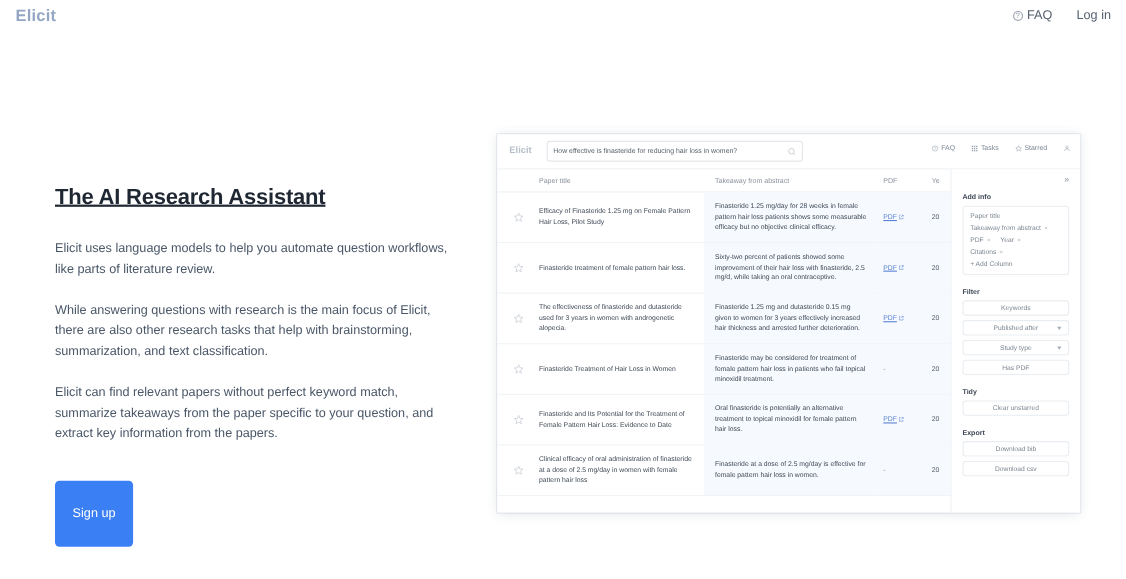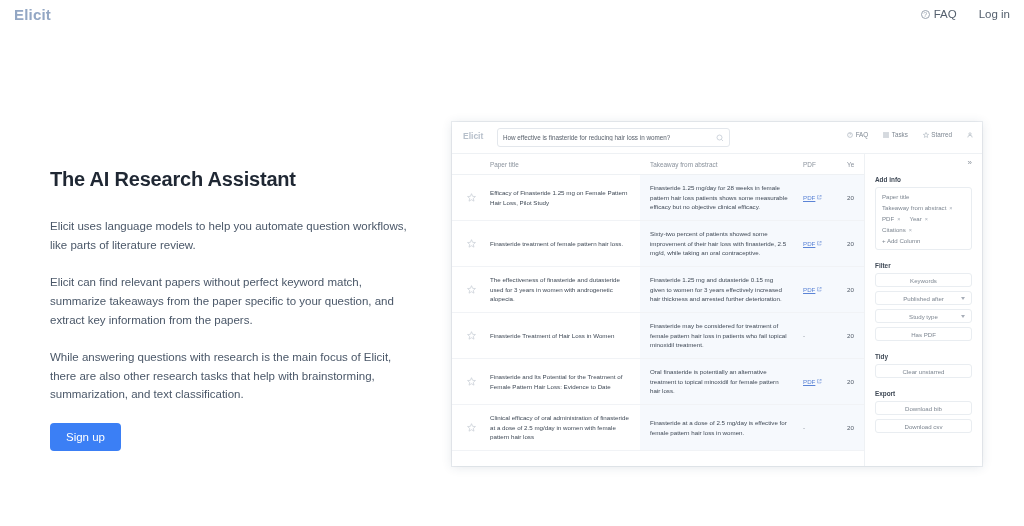--- a/index.html
+++ b/index.html
@@ -34,31 +34,32 @@
     width: 9px; height: 9px; border-radius: 50%;
     border: 1px solid #9aa4b0; color: #9aa4b0;
     font-size: 7px; line-height: 7px; text-align: center;
     display: inline-block;
   }
 
   
   .hero { position: absolute; left: 50px; top: 168px; width: 360px; }
   .hero h1 {
     font-size: 20px; font-weight: 700; color: #1f2733;
-    letter-spacing: -.2px; margin-bottom: 26px;
+    letter-spacing: -.2px; margin-bottom: 26px; text-decoration: underline;
   }
   .hero p {
     font-size: 11.5px; line-height: 1.62; color: #4a5768;
     margin-bottom: 19px;
   }
   .signup-btn {
+    margin-top: 14px;
     display: inline-block;
     background: #3b7ff5; color: #fff;
     font-size: 11.5px; font-weight: 400;
-    padding: 8px 16px; border: none; border-radius: 4px;
+    padding: 24px 16px; border: none; border-radius: 4px;
     cursor: pointer; font-family: inherit;
   }
 
   
   .app-panel {
     position: absolute; left: 452px; top: 122px;
     width: 530px; height: 344px;
     background: #ffffff;
     box-shadow: 0 1px 10px rgba(40,60,90,.13), 0 0 0 1px rgba(180,190,205,.25);
     overflow: hidden;
@@ -202,22 +203,22 @@
     </div>
     <div class="nav-link">
       <span>Log in</span>
     </div>
   </div>
 </div>
 
 <div class="hero">
   <h1>The AI Research Assistant</h1>
   <p>Elicit uses language models to help you automate question workflows, like parts of literature review.</p>
+  <p>While answering questions with research is the main focus of Elicit, there are also other research tasks that help with brainstorming, summarization, and text classification.</p>
   <p>Elicit can find relevant papers without perfect keyword match, summarize takeaways from the paper specific to your question, and extract key information from the papers.</p>
-  <p>While answering questions with research is the main focus of Elicit, there are also other research tasks that help with brainstorming, summarization, and text classification.</p>
   <button class="signup-btn">Sign up</button>
 </div>
 
 <div class="app-panel">
 
   <div class="app-header">
     <div class="app-logo">Elicit</div>
 
     <div class="app-search">
       <div class="app-search-text">How effective is finasteride for reducing hair loss in women?</div>

